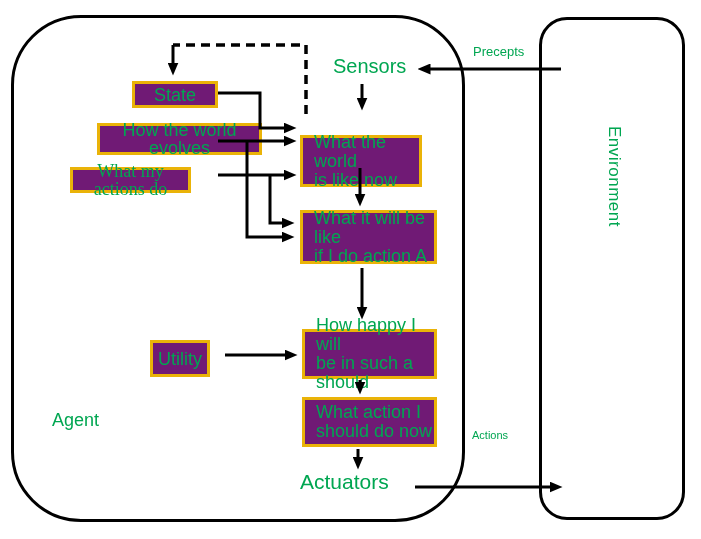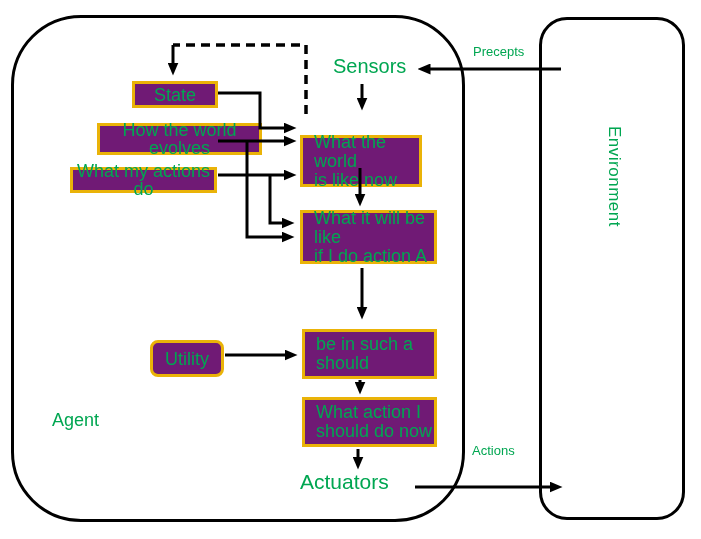--- a/index.html
+++ b/index.html
@@ -44,21 +44,21 @@
   .lbl {
     position: absolute;
     color: #00A651;
     z-index: 2;
     white-space: nowrap;
   }
   .lbl-sensors   { left: 333px; top: 55px;  font-size: 20px; }
   .lbl-actuators { left: 300px; top: 470px; font-size: 21px; }
   .lbl-agent     { left: 52px;  top: 410px; font-size: 18px; }
   .lbl-precepts  { left: 473px; top: 44px;  font-size: 13px; }
-  .lbl-actions   { left: 472px; top: 443px; font-size: 13px; }
+  .lbl-actions   { left: 472px; top: 429px; font-size: 11px; }
   .lbl-environment {
     left: 604px; top: 126px; font-size: 17px;
     writing-mode: vertical-rl;
     letter-spacing: 0.5px;
   }
   svg.wires {
     position: absolute;
     left: 0; top: 0;
     z-index: 3;
     pointer-events: none;
@@ -80,36 +80,37 @@
   <div class="lbl lbl-environment">Environment</div>
   <div class="lbl lbl-precepts">Precepts</div>
   <div class="lbl lbl-actions">Actions</div>
 
   <div class="node" style="left:132px; top:81px;  width:86px;  height:27px;">
     <span>State</span>
   </div>
   <div class="node" style="left:53px;  top:123px; width:165px; height:32px;margin-left:44px;">
     <span>How the world evolves</span>
   </div>
-  <div class="node" style="left:70px;  top:167px; width:147px; height:26px;">
+  <div class="node" style="left:70px;  top:167px; width:121px; height:26px;font-family:Liberation Serif, serif;">
     <span>What my actions do</span>
   </div>
-  <div class="node" style="left:150px; top:340px; width:74px;  height:37px;border-radius:8px;">
+  <div class="node" style="left:150px; top:340px; width:60px;  height:37px;">
     <span>Utility</span>
   </div>
 
   <div class="node multiline" style="left:300px; top:115px; width:122px; height:52px;margin-top:20px;">
     <span>What the world</span>
     <span>is like now</span>
   </div>
   <div class="node multiline" style="left:300px; top:210px; width:137px; height:54px;">
     <span>What it will be like</span>
     <span>if I do action A</span>
   </div>
   <div class="node multiline" style="left:302px; top:329px; width:135px; height:50px;">
+    <span>How happy I will</span>
     <span>be in such a should</span>
   </div>
   <div class="node multiline" style="left:302px; top:397px; width:135px; height:50px;">
     <span>What action I</span>
     <span>should do now</span>
   </div>
 
   <svg class="wires" width="701" height="539" viewBox="0 0 701 539">
     <defs>
       <marker id="ah" viewBox="0 0 13 11" refX="1.5" refY="5.5" markerWidth="13" markerHeight="11" orient="auto" markerUnits="userSpaceOnUse">

